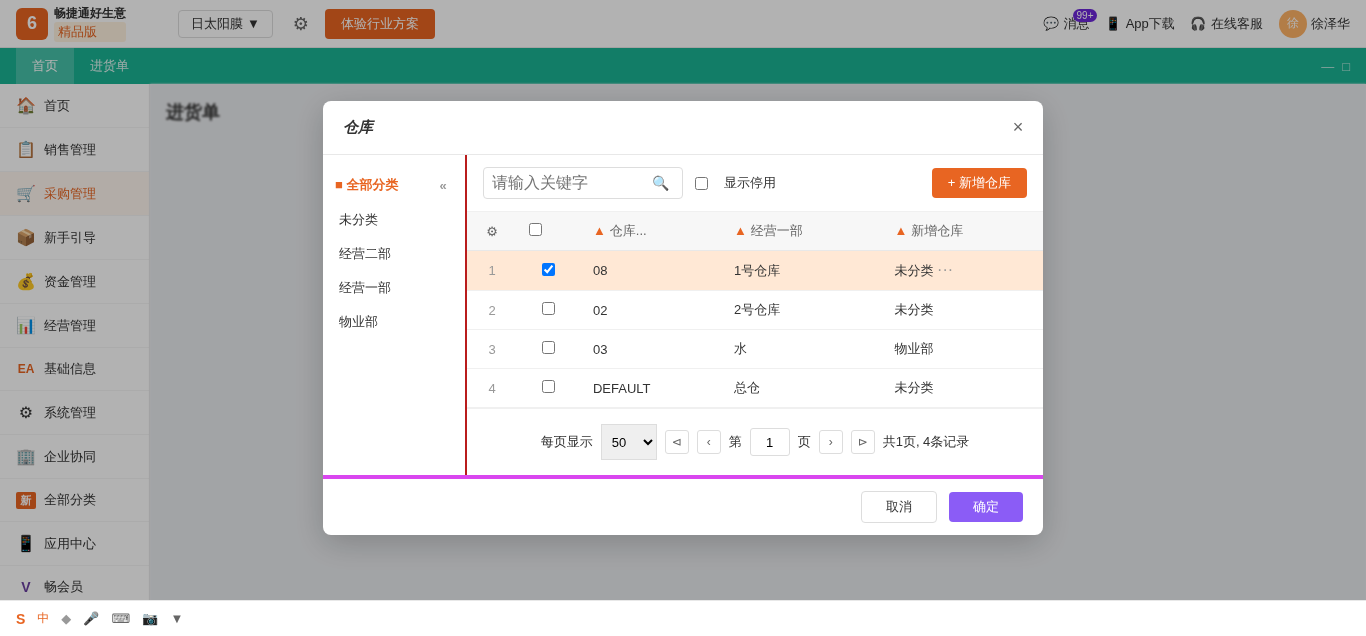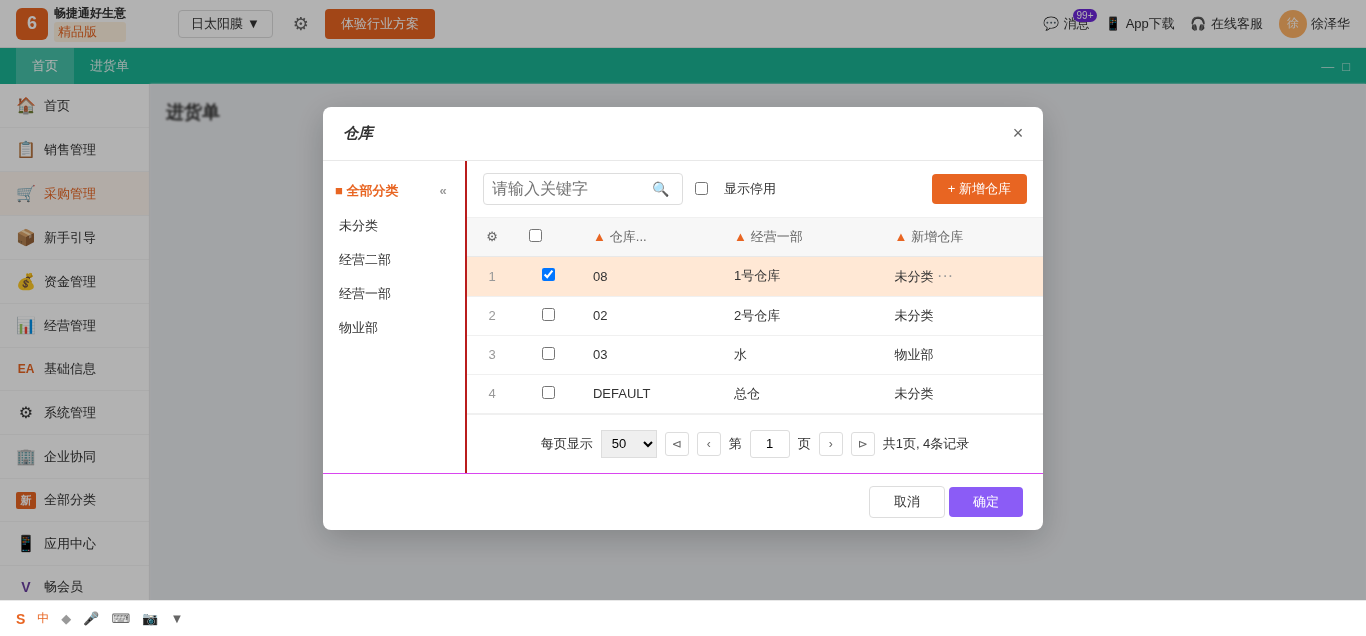--- a/index.html
+++ b/index.html
@@ -281,21 +281,21 @@
       padding: 15px 16px;
       border-top: 1px solid #f0f0f0;
       font-size: 13px;
       color: #333;
     }
     .per-page-select {
       border: 1px solid #ddd;
       border-radius: 0;
       padding: 2px 6px;
       font-size: 13px;
-      height: 28px;
+      height: 36px;
     }
     .page-nav-btn {
       width: 24px; height: 24px;
       border: 1px solid #ddd;
       background: white;
       border-radius: 3px;
       cursor: pointer;
       display: flex; align-items: center; justify-content: center;
       font-size: 12px; color: #666;
     }
@@ -305,23 +305,23 @@
       border-radius: 3px;
       text-align: center;
       font-size: 13px;
     }
 
     
     .modal-footer {
       display: flex;
       align-items: center;
       justify-content: flex-end;
-      gap: 4px;
+      gap: 12px;
       padding: 12px 20px;
-      border-top: 1px solid #d946ef;
+      border-top: 4px solid #d946ef;
     }
     .cancel-btn {
       padding: 6px 24px;
       border: 1px solid #ddd;
       background: white;
       border-radius: 4px;
       cursor: pointer;
       font-size: 13px;
       color: #333;
     }

